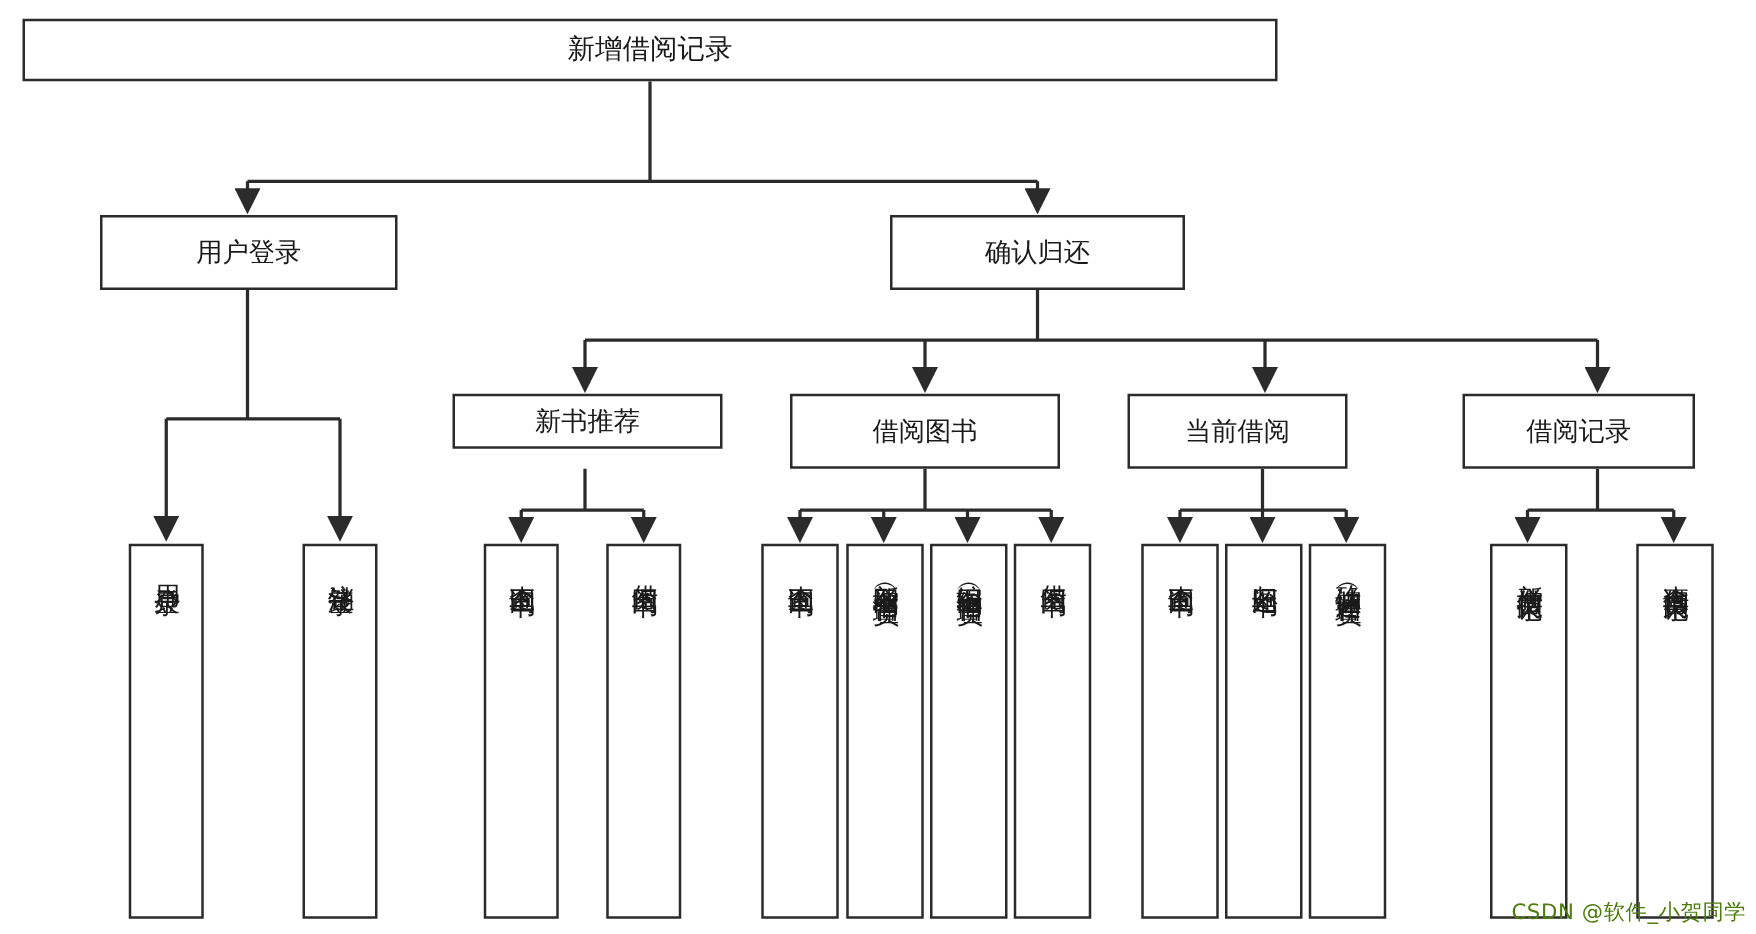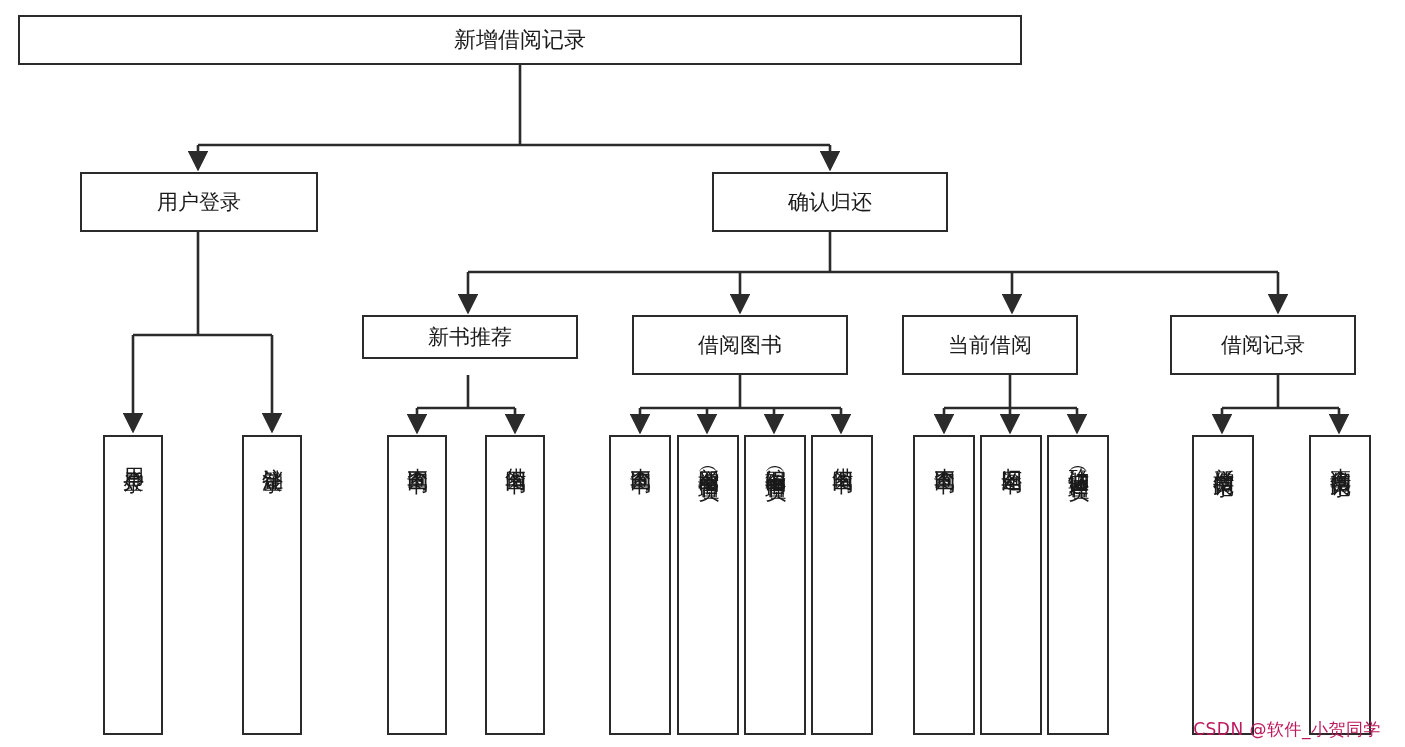--- a/index.html
+++ b/index.html
@@ -61,24 +61,24 @@
     text-orientation: upright;
     font-size: 21px;
     line-height: 1.32;
     letter-spacing: 2px;
   }
   .node.v.two-col .label {
     line-height: 1.30;
   }
   .watermark {
     position: absolute;
-    right: 24px;
+    right: 8px;
     bottom: 6px;
     font-size: 17px;
-    color: #be185d;
+    color: #4d7c0f;
     letter-spacing: 0.5px;
     white-space: nowrap;
     font-family: "DejaVu Sans", "Liberation Sans", sans-serif;
   }
 </style>
 </head>
 <body>
 
 <div id="diagram-root">
 

